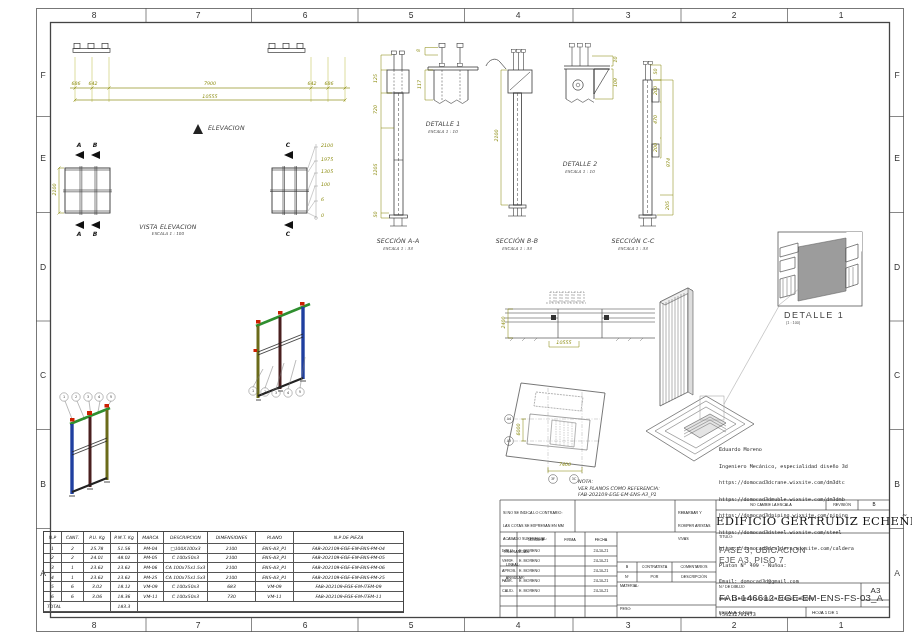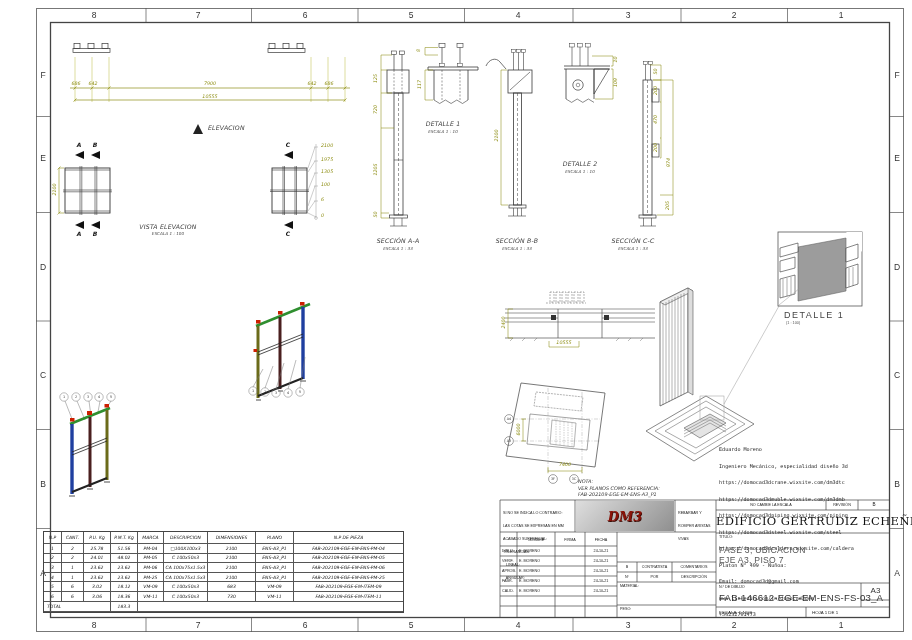--- a/index.html
+++ b/index.html
@@ -517,23 +517,20 @@
 
 <div class="abs tb" style="left:503px;top:502px;width:72px">
   <div>SI NO SE INDICA LO CONTRARIO:</div>
   <div>LAS COTAS SE EXPRESAN EN MM</div>
   <div>ACABADO SUPERFICIAL:</div>
   <div>TOLERANCIAS:</div>
   <div>   LINEAL:</div>
   <div>   ANGULAR:</div>
 </div>
 
-<div class="abs logo">
-      <span>DM3</span>
-    </div>
 
 <div class="abs tb" style="left:678px;top:502px;width:38px">
   <div>REBARBAR Y</div>
   <div>ROMPER ARISTAS</div>
   <div>VIVAS</div>
 </div>
 
 <div class="abs tbc" style="left:716px;top:502.5px;width:110px">NO CAMBIE LA ESCALA</div>
 <div class="abs tbc" style="left:826px;top:502.5px;width:32px">REVISIÓN</div>
 <div class="abs tbc" style="left:858px;top:502px;width:32px;font-size:4.6px">B</div>

